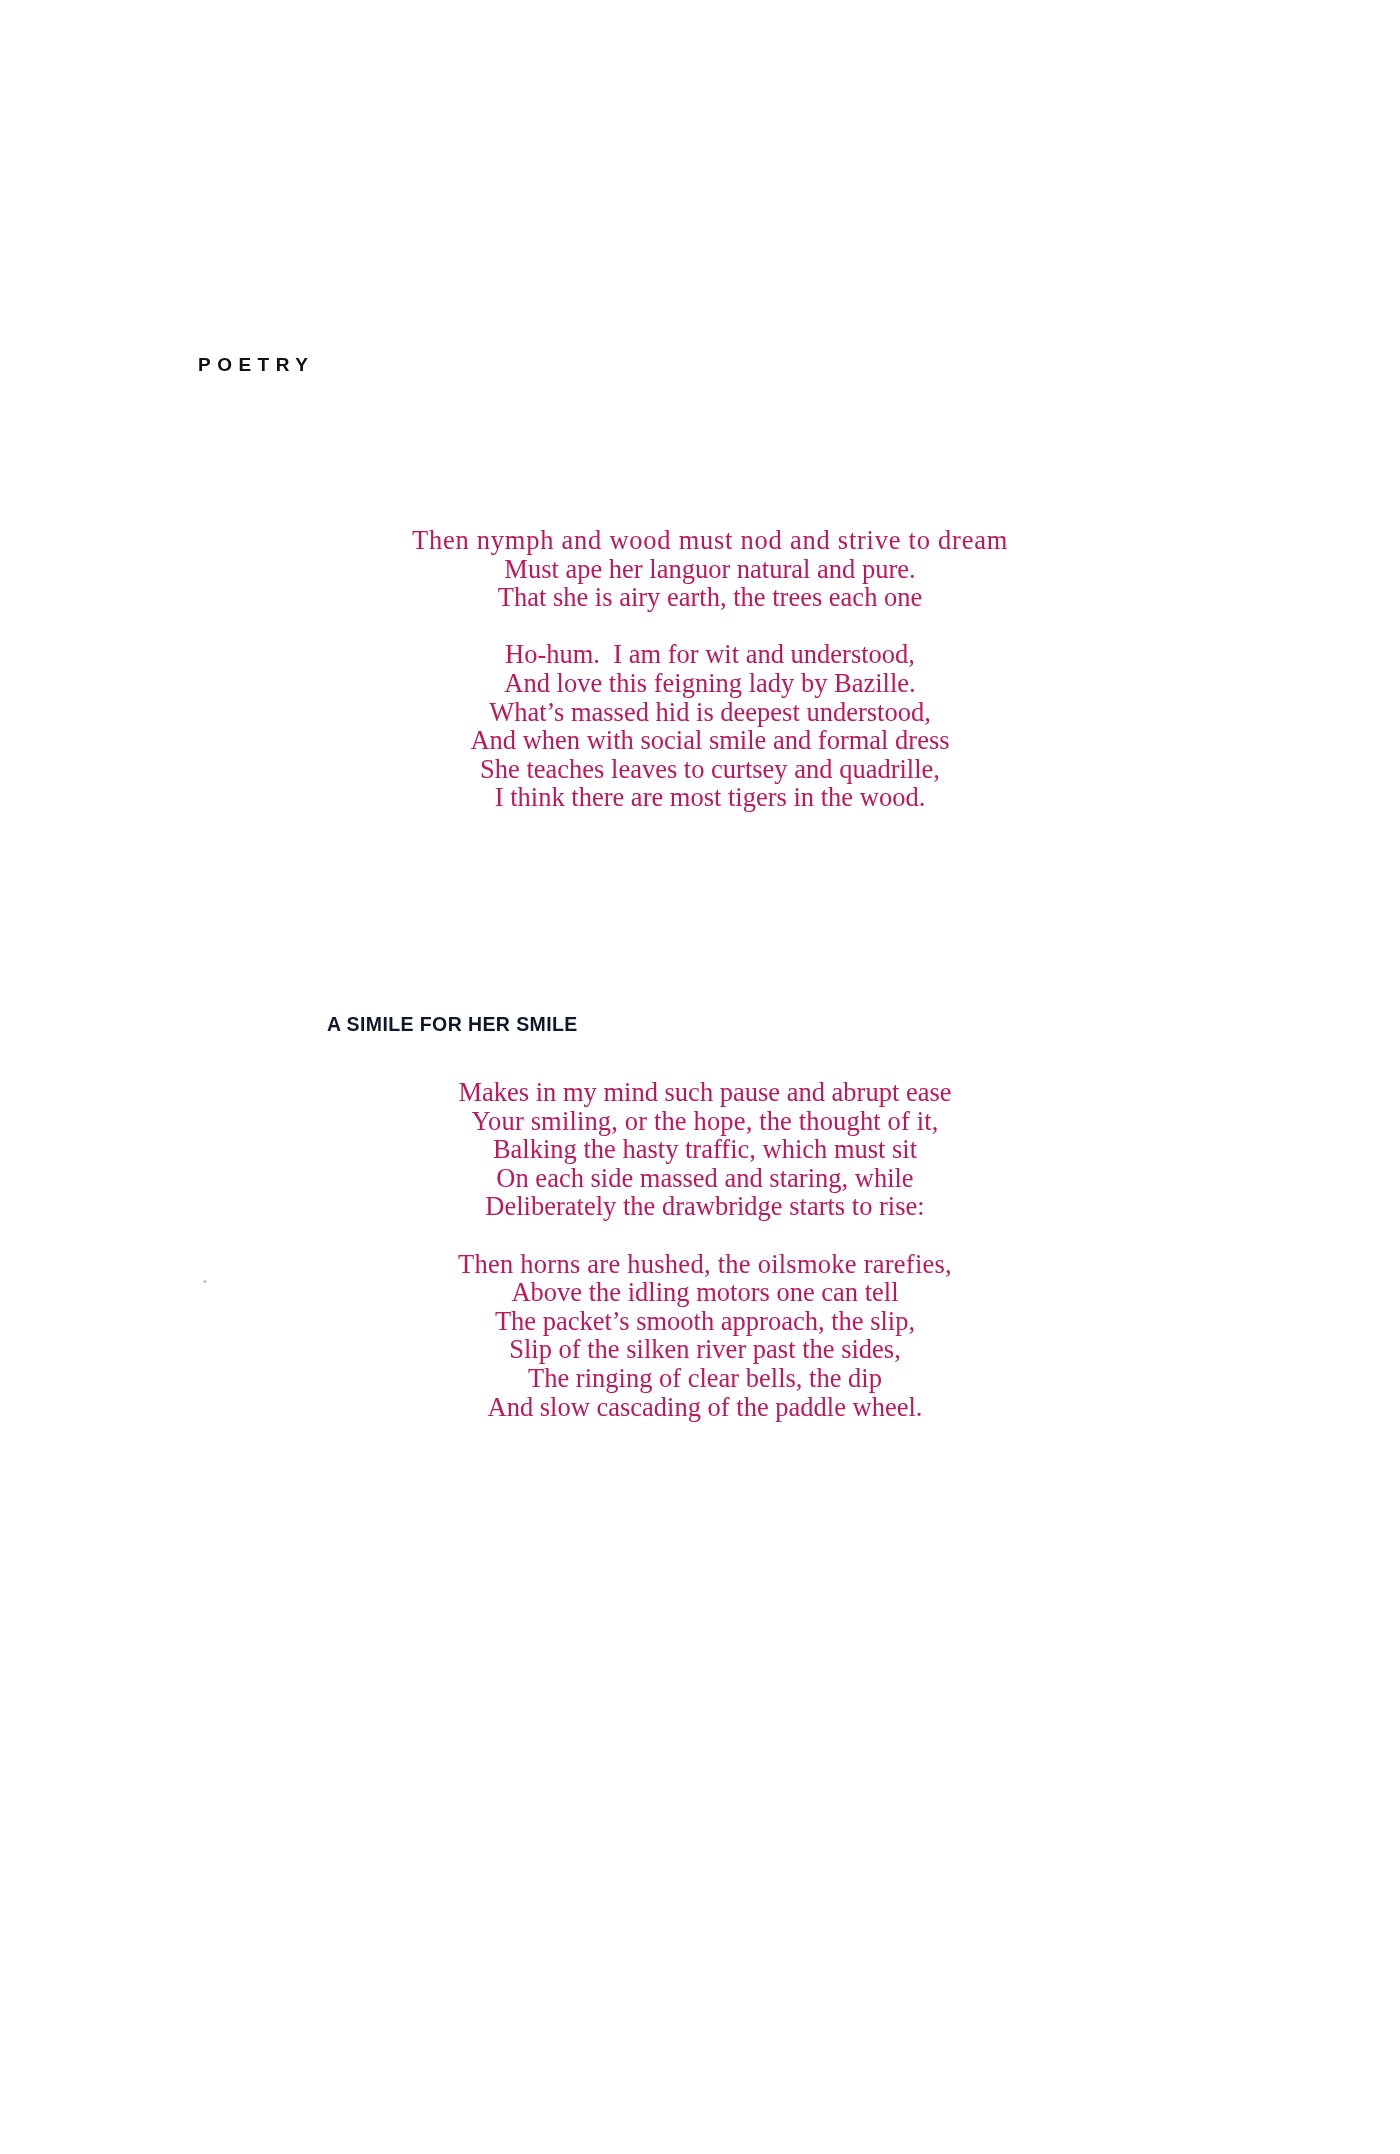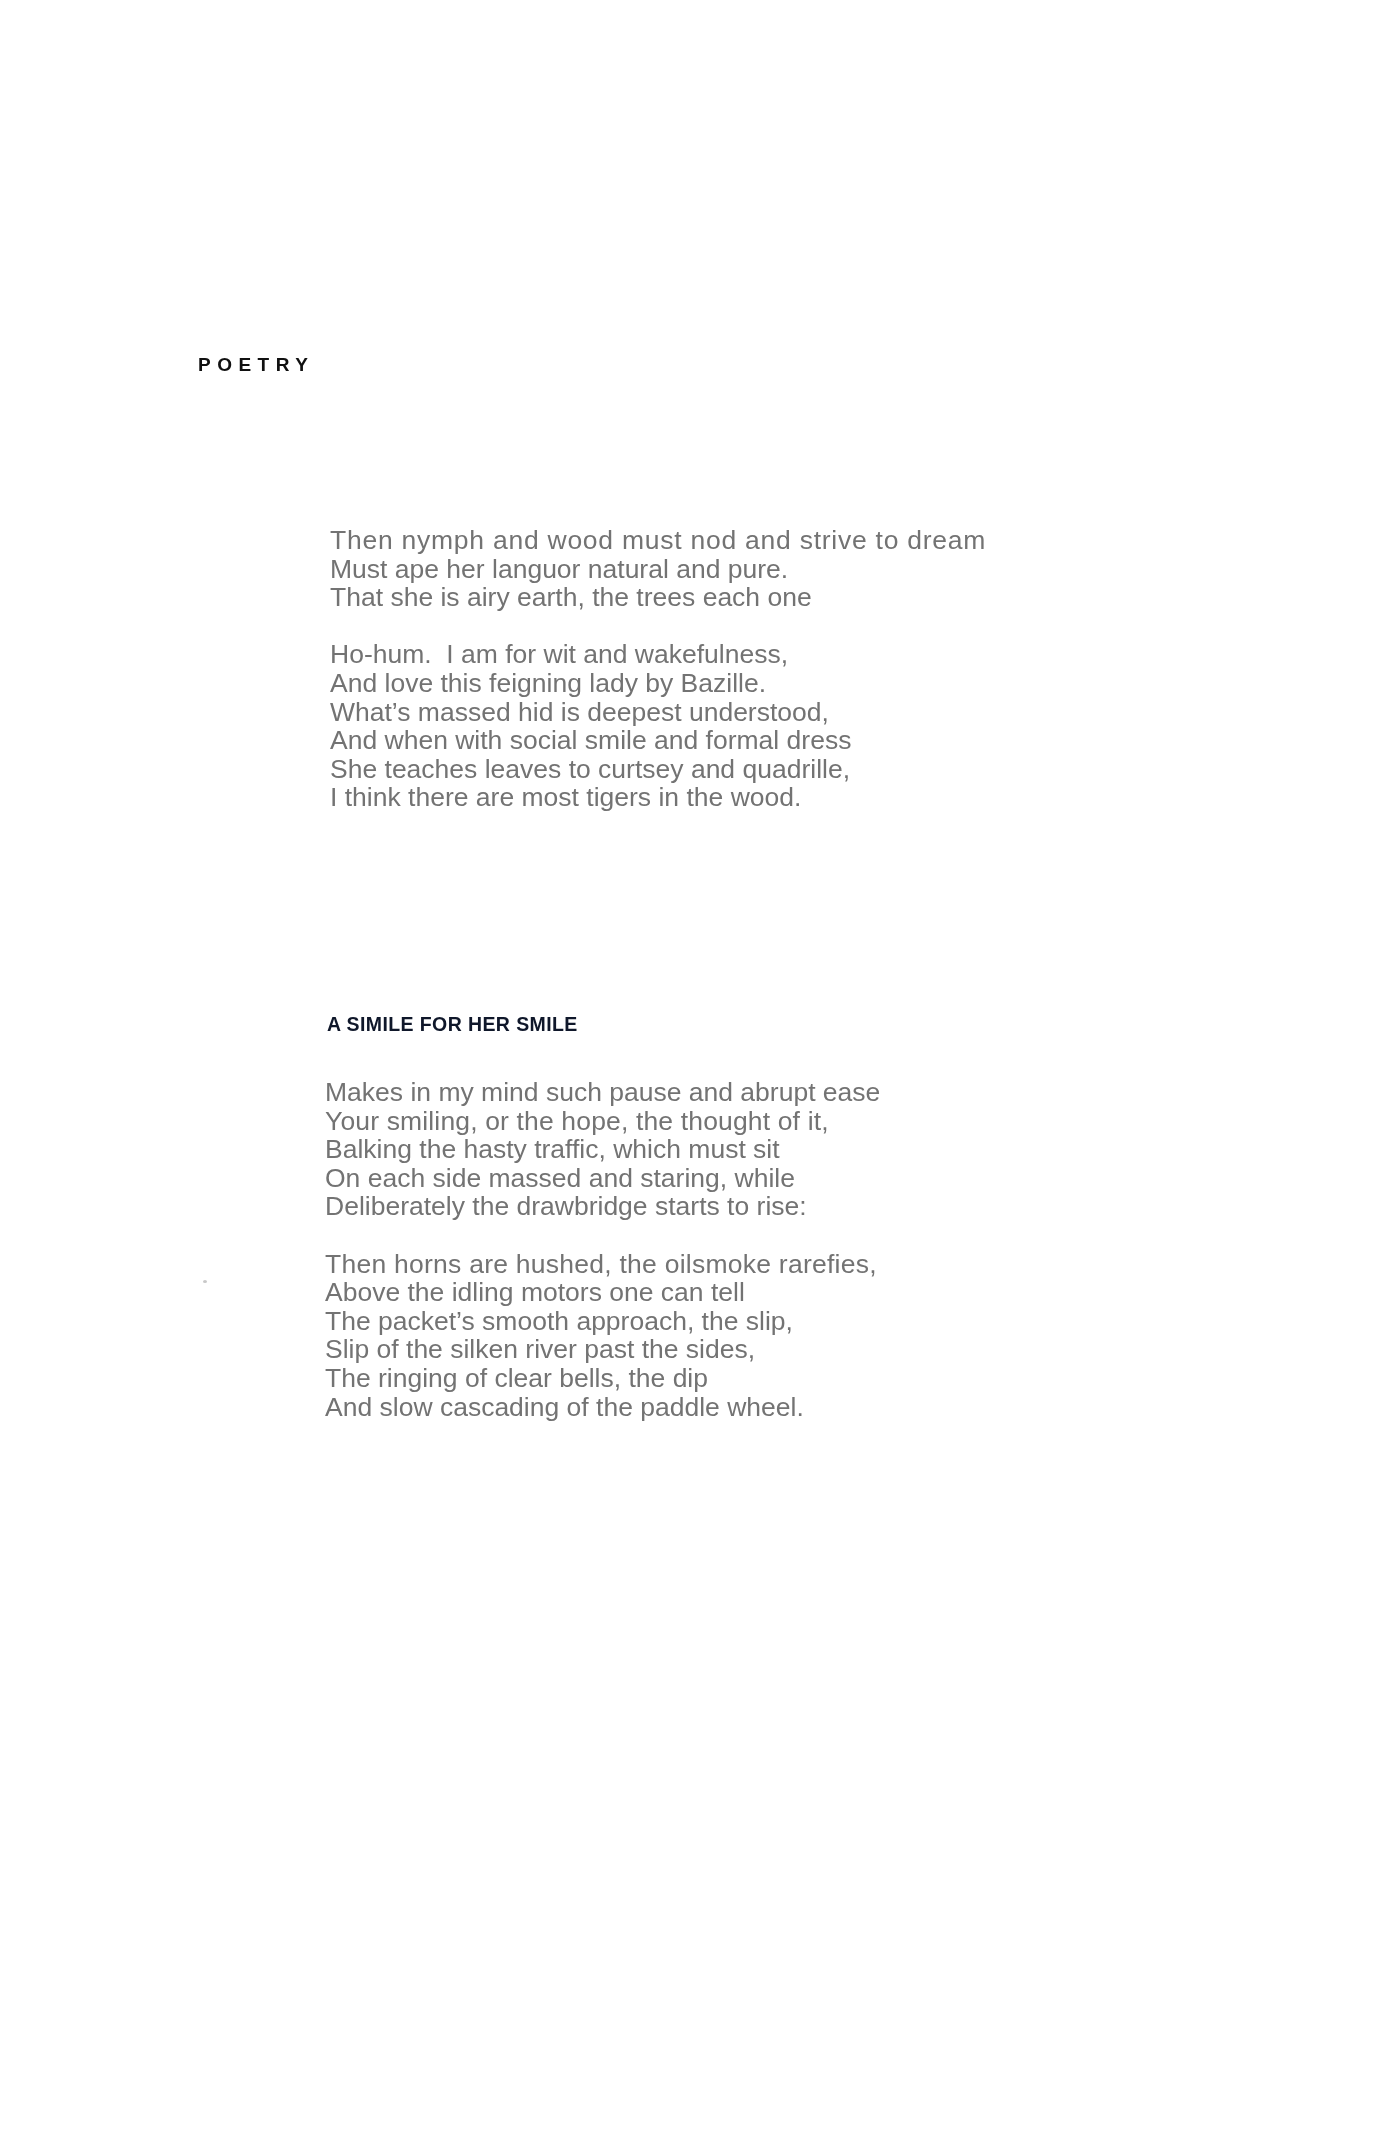--- a/index.html
+++ b/index.html
@@ -27,24 +27,25 @@
     font-family: "Liberation Sans", "DejaVu Sans", sans-serif;
     font-weight: bold;
     font-size: 19px;
     letter-spacing: 6.5px;
     color: #101010;
   }
 
   
   .poem-body {
     position: absolute;
-    font-family: Liberation Sans, sans-serif;
+    font-family: Liberation Serif, serif;
     font-size: 26.5px;
     line-height: 28.6px;
-    color: #737373;
+    color: #be185d;
+    text-align: center;
   }
 
   .poem-one {
     left: 330px;
     top: 526px;
     width: 760px;
   }
 
   .poem-two {
     left: 325px;
@@ -123,21 +124,21 @@
 
   <div class="running-head">POETRY</div>
 
   <div class="poem-body poem-one">
     <div class="stanza">
       <span class="line">Then nymph and wood must nod and strive to dream</span>
       <span class="line">Must ape her languor natural and pure.</span>
       <span class="line">That she is airy earth, the trees each one</span>
     </div>
     <div class="stanza">
-      <span class="line">Ho-hum.  I am for wit and wakefulness,</span>
+      <span class="line">Ho-hum.  I am for wit and understood,</span>
       <span class="line">And love this feigning lady by Bazille.</span>
       <span class="line">What’s massed hid is deepest understood,</span>
       <span class="line">And when with social smile and formal dress</span>
       <span class="line">She teaches leaves to curtsey and quadrille,</span>
       <span class="line">I think there are most tigers in the wood.</span>
     </div>
   </div>
 
   <div class="poem-title">A SIMILE FOR HER SMILE</div>
 

